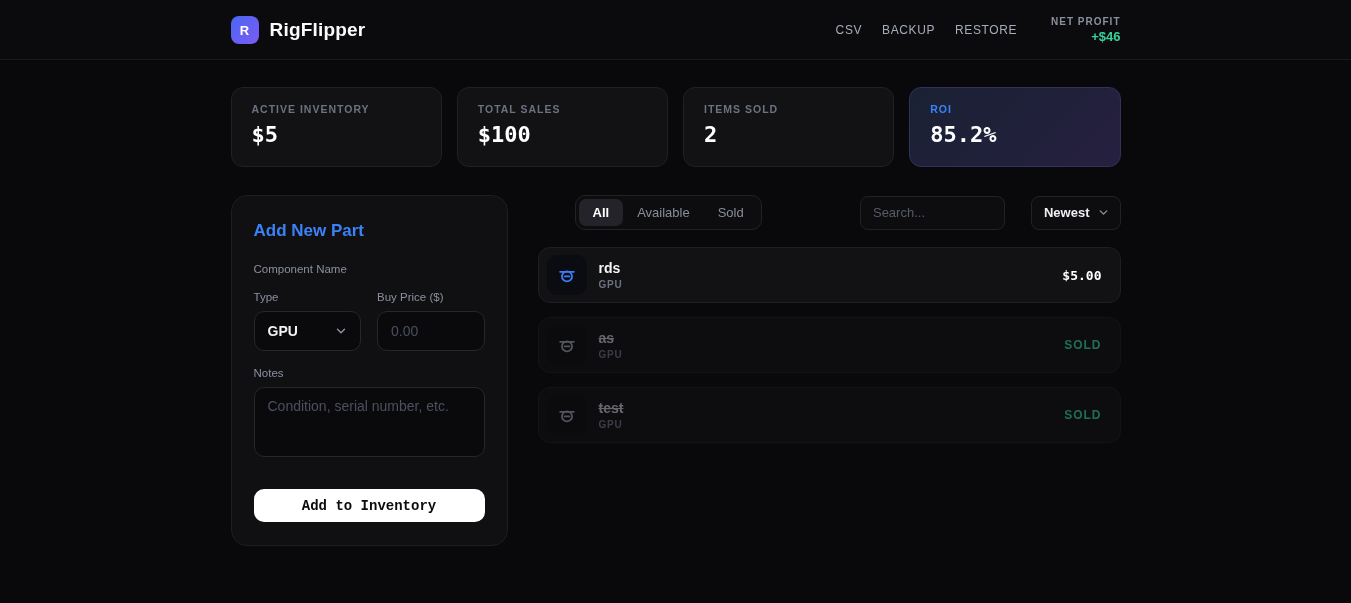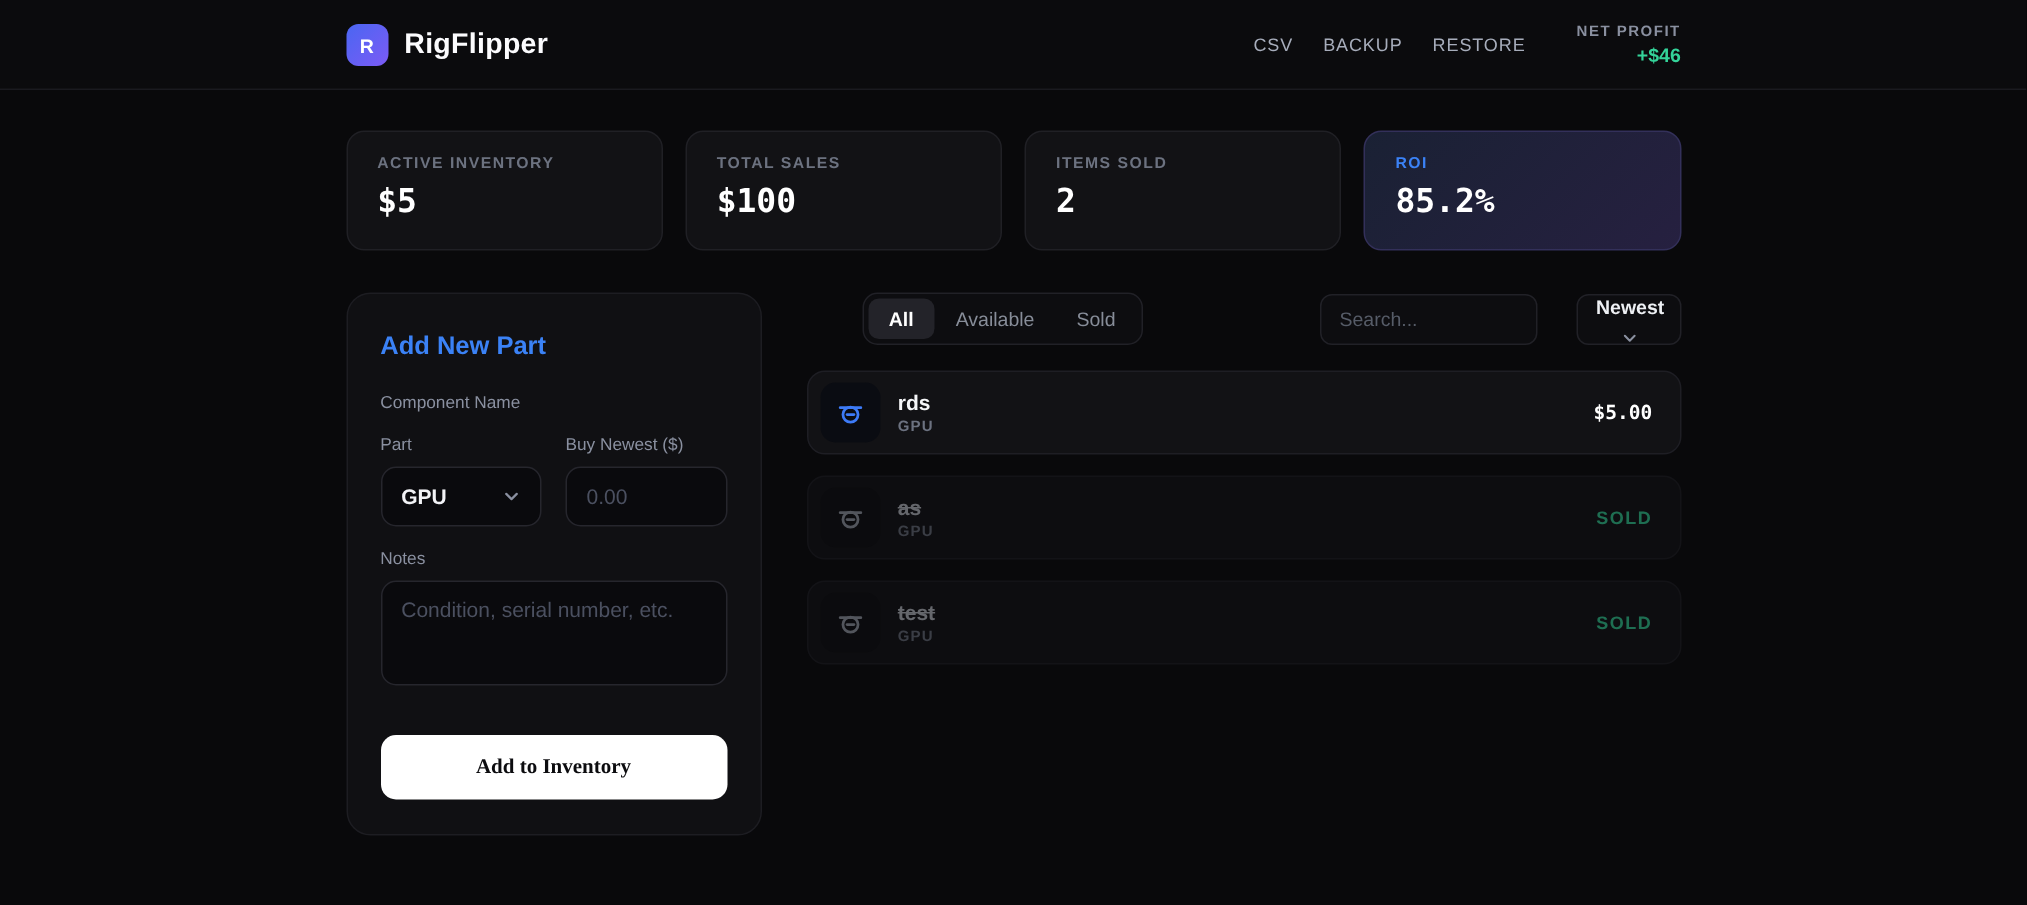--- a/index.html
+++ b/index.html
@@ -85,24 +85,24 @@
   .form-row > div { flex: 1; min-width: 0; }
   .select-box {
     height: 40px; padding: 0 12px 0 13px;
     display: flex; align-items: center; justify-content: space-between;
     cursor: pointer; font-weight: 600; color: #f2f3f6;
   }
   .chevron { color: #8a90a0; flex: 0 0 auto; }
   .notes-field { margin-top: 16px; }
   .textarea { height: 70px; padding: 10px 13px; resize: none; }
   .submit-btn {
-    margin-top: 28px; width: 100%; height: 43px;
+    margin-top: 28px; width: 100%; height: 33px;
     background: #ffffff; color: #0c0c0f;
     border: none; border-radius: 10px;
-    font-size: 14px; font-weight: 700; font-family: Liberation Serif, serif;
+    font-size: 14px; font-weight: 700; font-family: Liberation Mono, monospace;
     cursor: pointer;
   }
 
   
   .list-side { flex: 1; min-width: 0; }
   .toolbar { display: flex; align-items: center; justify-content: space-between; padding-left: 37px; }
   .tab-group {
     display: inline-flex; align-items: center; padding: 3px;
     background: #0d0d10; border: 1px solid #212127; border-radius: 10px;
   }
@@ -116,21 +116,21 @@
   .search-input {
     width: 145px; height: 34px; padding: 0 12px;
     background: #0d0d10; border: 1px solid #212127; border-radius: 8px;
     color: #e7e9ee; font-size: 13px; font-family: inherit;
   }
   .search-input::placeholder { color: #565c68; }
   .sort-select {
     height: 34px; padding: 0 10px 0 12px;
     background: #0d0d10; border: 1px solid #212127; border-radius: 8px;
     display: flex; align-items: center; gap: 7px;
-    font-size: 13px; font-weight: 600; color: #eef0f4; cursor: pointer; flex-direction: column;
+    font-size: 13px; font-weight: 600; color: #eef0f4; cursor: pointer;
   }
 
   .item-list { margin-top: 17px; }
   .item-row {
     height: 56px; margin-bottom: 14px;
     background: #121215; border: 1px solid #1e1e24; border-radius: 12px;
     display: flex; align-items: center; padding: 0 18px 0 8px;
     cursor: pointer;
   }
   .item-row.sold { opacity: 0.5; }
@@ -196,30 +196,30 @@
 
   <div class="content">
 
     <section class="panel">
       <h2 class="panel-title">Add New Part</h2>
 
       <label class="field-label">Component Name</label>
 
       <div class="form-row">
         <div>
-          <label class="field-label">Part</label>
+          <label class="field-label">Type</label>
           <div class="select-box">
             <span>GPU</span>
             <svg class="chevron" width="14" height="14" viewBox="0 0 24 24" fill="none" stroke="currentColor" stroke-width="2.5" stroke-linecap="round" stroke-linejoin="round">
               <polyline points="6 9 12 15 18 9"></polyline>
             </svg>
           </div>
         </div>
         <div>
-          <label class="field-label">Buy Newest ($)</label>
+          <label class="field-label">Buy Price ($)</label>
           <input class="text-input" type="text" placeholder="0.00" style="">
         </div>
       </div>
 
       <div class="notes-field">
         <label class="field-label">Notes</label>
         <textarea class="textarea" placeholder="Condition, serial number, etc." style=""></textarea>
       </div>
 
       <button class="submit-btn">Add to Inventory</button>

